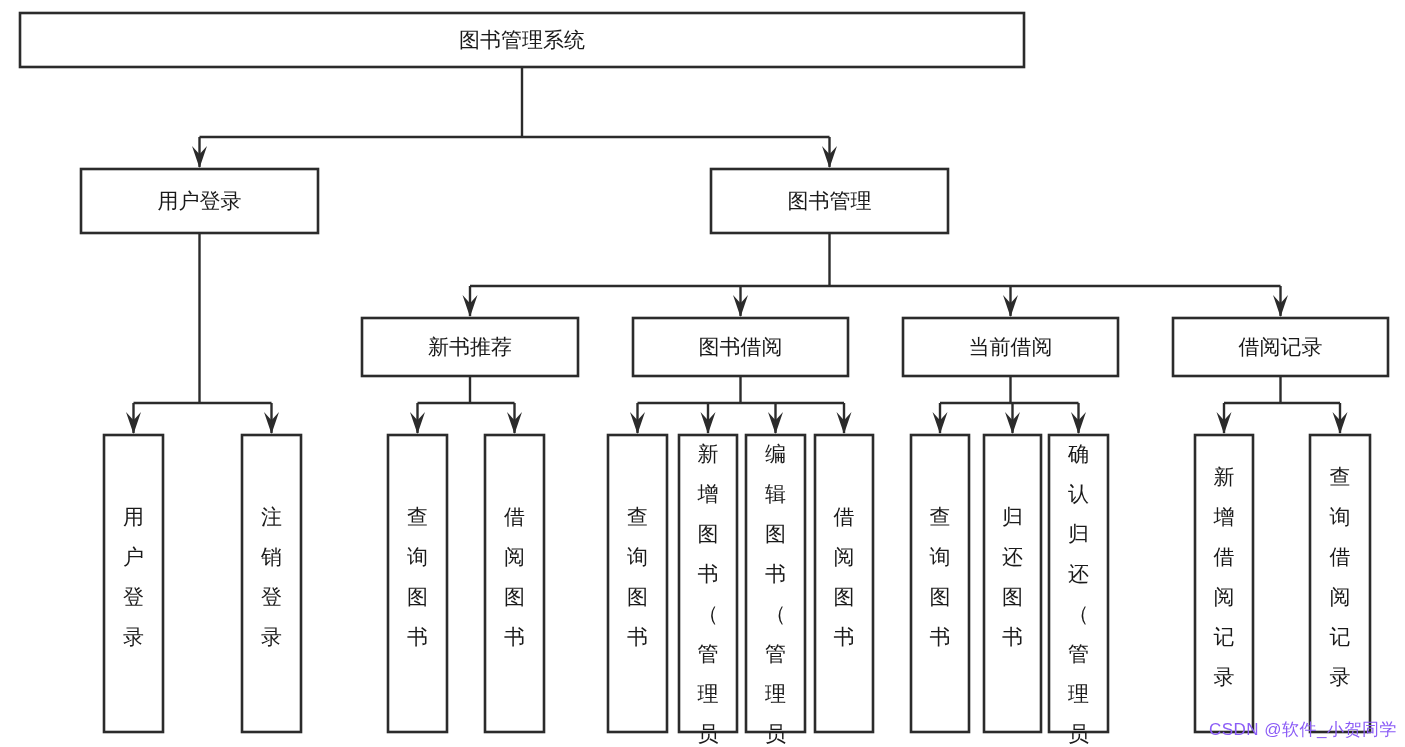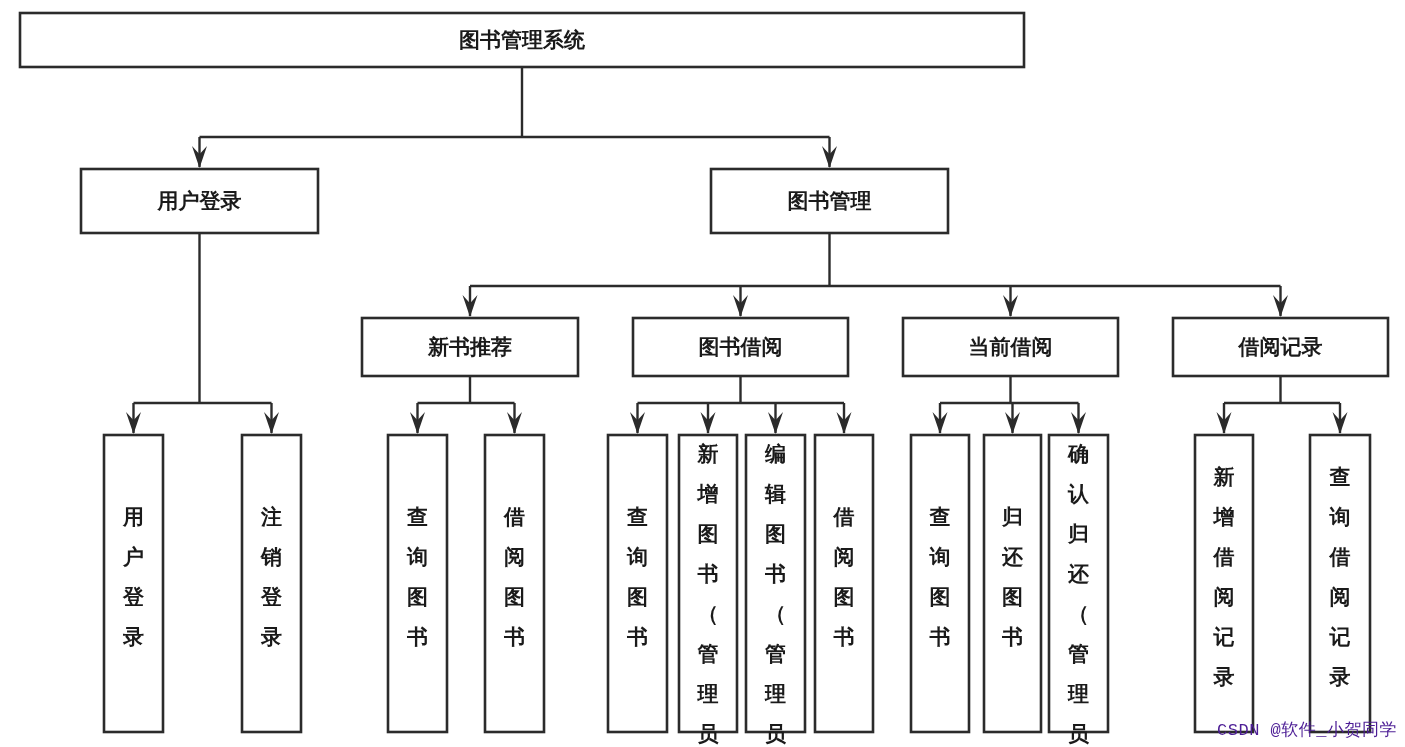--- a/index.html
+++ b/index.html
@@ -13,21 +13,20 @@
     font-family: "DejaVu Sans", "Liberation Sans", sans-serif;
     overflow: hidden;
     position: relative;
   }
   #diagram-root {
     position: absolute;
     left: 0;
     top: 0;
     width: 1224px;
     height: 747px;
-    font-weight: bold;
   }
   .node-box {
     fill: #ffffff;
     stroke: #2b2b2b;
     stroke-width: 2.6;
   }
   .node-label-h {
     font-family: "DejaVu Sans", "Liberation Sans", sans-serif;
     font-size: 21px;
     fill: #1a1a1a;
@@ -48,23 +47,23 @@
     fill: none;
   }
   .arrow-head {
     fill: #2b2b2b;
     stroke: none;
   }
   .watermark {
     position: absolute;
     right: 8px;
     bottom: 6px;
-    font-family: Liberation Mono, monospace;
+    font-family: Liberation Sans, sans-serif;
     font-size: 17px;
-    color: #4c1d95;
+    color: #8b5cf6;
     letter-spacing: 0.5px;
     white-space: nowrap;
     pointer-events: none;
   }
 </style>
 </head>
 <body>
 
 <div id="diagram-root">
   <svg id="diagram-svg" width="1405" height="747" viewBox="0 0 1405 747" xmlns="http://www.w3.org/2000/svg">

